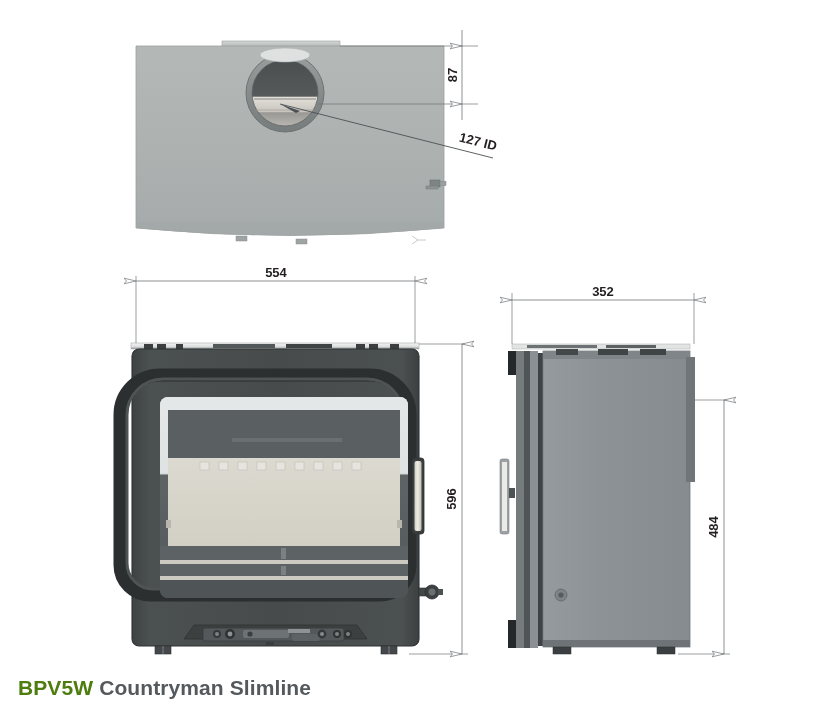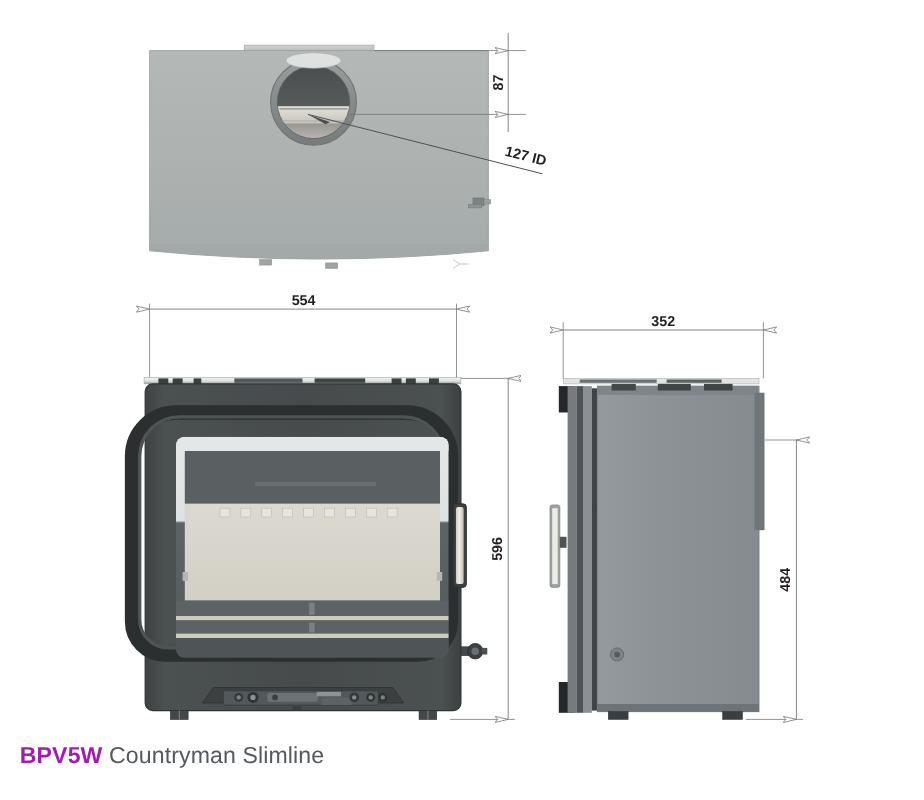--- a/index.html
+++ b/index.html
@@ -28,24 +28,24 @@
     position: absolute;
     left: 18px;
     top: 676px;
     font-size: 21px;
     color: #4a4f54;
     letter-spacing: 0.1px;
     white-space: nowrap;
   }
   .caption .model {
     font-weight: bold;
-    color: #a21caf;
+    color: #4d7c0f;
   }
   .caption .name {
-    font-weight: normal;
+    font-weight: bold;
     color: #54595e;
     margin-top: 27px;
   }
 </style>
 </head>
 <body>
 
 <div id="sheet">
 
   <svg width="840" height="727" viewBox="0 0 840 727">

